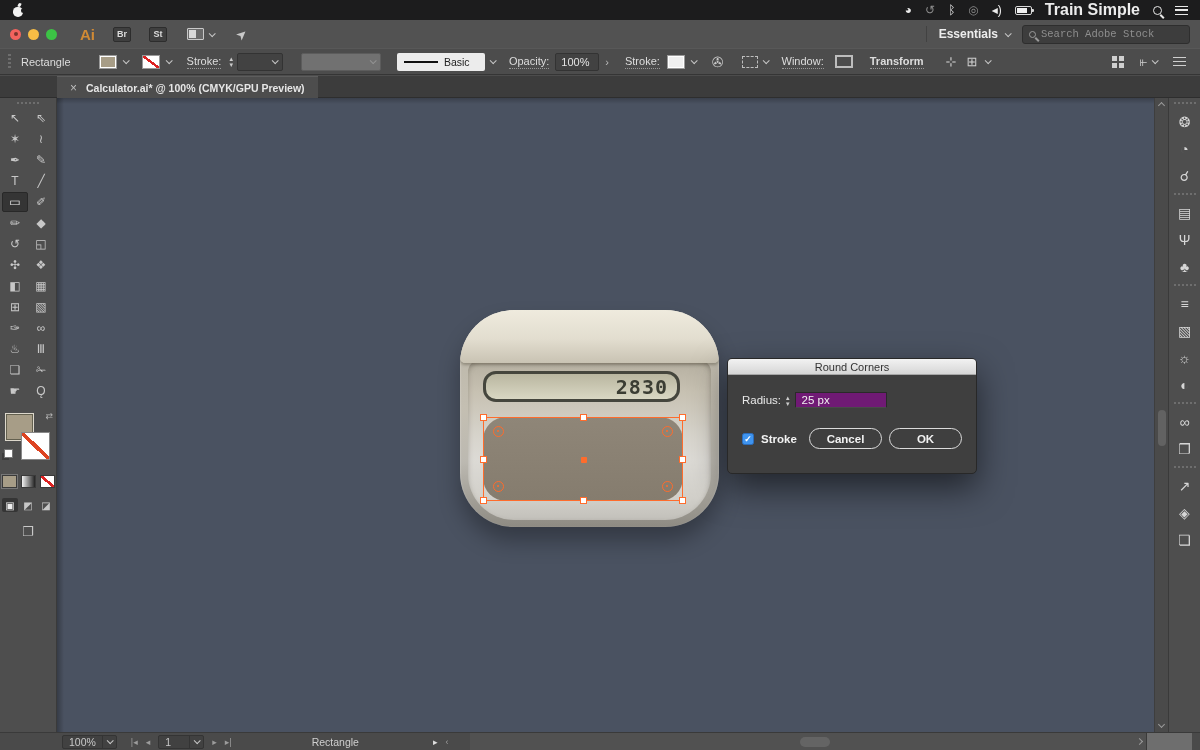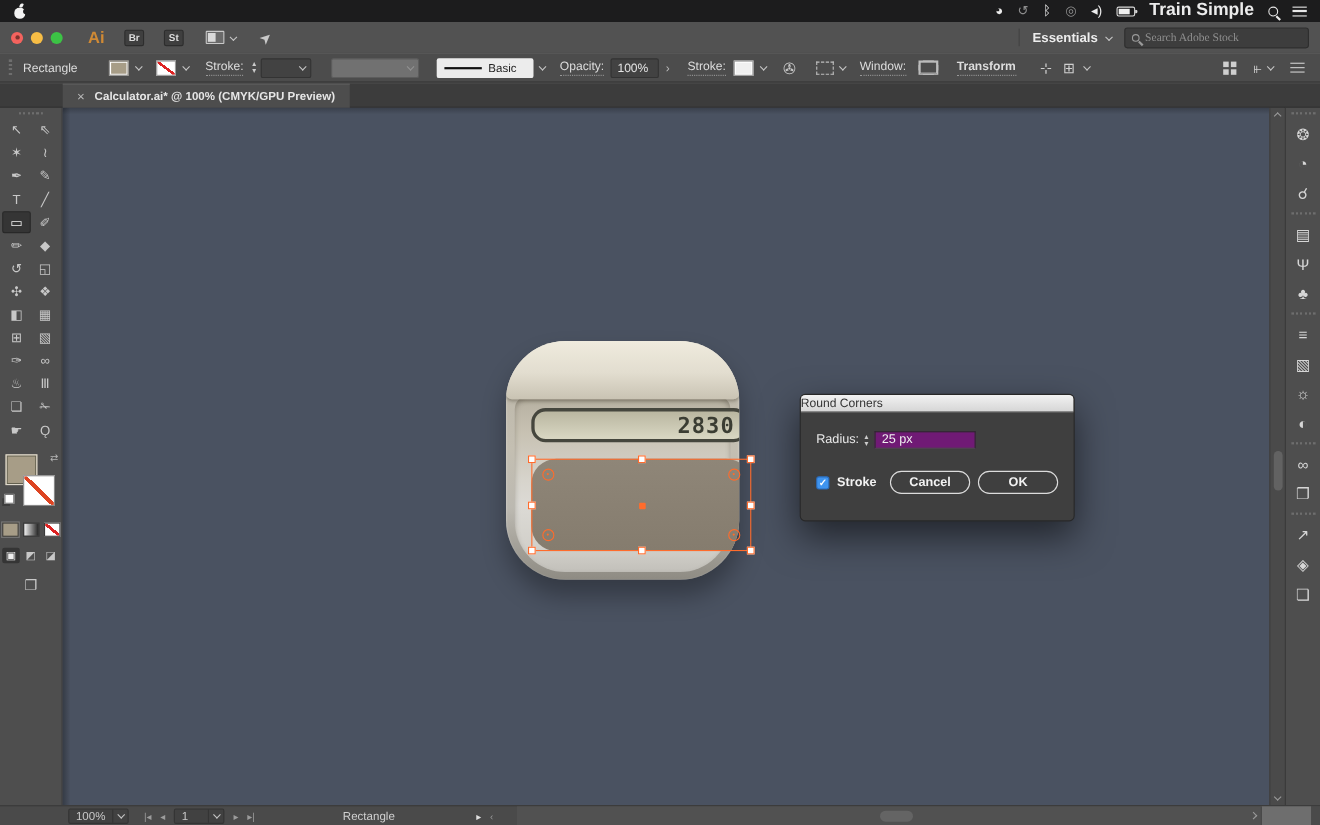--- a/index.html
+++ b/index.html
@@ -41,21 +41,21 @@
   .layoutglyph { width:17px; height:12px; border:1px solid #c9c9c9; border-radius:1px; position:relative; background:#6a6a6a; }
   .layoutglyph::before{ content:""; position:absolute; left:1px; top:1px; bottom:1px; width:7px; background:#d9d9d9; }
   .chv { display:inline-block; width:5px; height:5px; border-right:1.5px solid #c6c6c6; border-bottom:1.5px solid #c6c6c6; transform:rotate(45deg) translateY(-1px); }
   .plane { margin-left:22px; color:#c9c9c9; font-size:13px; transform:rotate(-42deg); }
   .appbar-right { margin-left:auto; display:flex; align-items:center; gap:12px; }
   .vsep { width:1px; height:16px; background:#424242; }
   .workspace { font-size:12px; font-weight:bold; color:#ededed; display:flex; gap:7px; align-items:center; }
   .stocksearch { width:168px; height:19px; background:#3d3d3d; border:1px solid #2e2e2e; border-radius:3px;
                  display:flex; align-items:center; padding:0 6px; gap:5px; }
   .stocksearch .mag{ width:7px; height:7px; border-color:#9a9a9a; } .stocksearch .mag::after{ background:#9a9a9a; left:5.5px; top:5.5px;}
-  .stocksearch input { background:transparent; border:none; outline:none; color:#cfcfcf; font-size:10.5px; width:130px; font-family:Liberation Serif, serif;}
+  .stocksearch input { background:transparent; border:none; outline:none; color:#cfcfcf; font-size:10.5px; width:130px; font-family:Liberation Mono, monospace;}
   .stocksearch input::placeholder { color:#8e8e8e; }
 
   
   .controlbar { position:absolute; left:0; top:48px; width:1200px; height:27px; background:#4c4c4c;
                 border-top:1px solid #585858; border-bottom:1px solid #353535;
                 display:flex; align-items:center; color:#ddd; font-size:11px; padding:0 8px; }
   .ctl-label { border-bottom:1px dotted #999; line-height:13px; }
   .swatch { width:18px; height:14px; border:1px solid #9a9a9a; box-shadow:inset 0 0 0 1px #fff; }
   .swatch.none { background:#fff; position:relative; overflow:hidden; }
   .swatch.none::after{ content:""; position:absolute; inset:0; background:linear-gradient(to top right, transparent 44%, #d22 44%, #d22 56%, transparent 56%); }
@@ -104,21 +104,21 @@
   .mode { width:16px; height:14px; display:flex; align-items:center; justify-content:center; color:#c8c8c8; font-size:10px; border-radius:2px; }
   .mode.sel { background:#353535; color:#eee; }
   .screenmode { margin-top:12px; text-align:center; color:#c8c8c8; font-size:13px; }
 
   
   .canvas { position:absolute; left:57px; top:98px; width:1097px; height:634px; background:#4a5261; overflow:hidden; }
   .canvas::before { content:""; position:absolute; left:0; top:0; bottom:0; width:7px; background:linear-gradient(90deg,rgba(0,0,0,.28),transparent); }
   .canvas::after { content:""; position:absolute; left:0; top:0; right:0; height:6px; background:linear-gradient(rgba(0,0,0,.22),transparent); }
 
   
-  .calc { position:absolute; left:403px; top:212px; width:212px; height:217px; border-radius:54px;
+  .calc { position:absolute; left:403px; top:212px; width:259px; height:217px; border-radius:54px;
           background:linear-gradient(180deg,#b9b4a6 0%,#c4bfb2 45%,#bcb9b1 70%,#8e8b83 100%);
           box-shadow:0 14px 22px rgba(0,0,0,.30), inset 0 1px 2px rgba(255,255,255,.55); overflow:hidden;padding-left:48px; }
   .calc-face { position:absolute; left:8px; right:8px; top:50px; bottom:7px; border-radius:12px 12px 46px 46px;
           background:linear-gradient(180deg,#b5afa0 0%,#c7c1b2 20%,#d7d4cc 48%,#dcdad5 62%,#d2d0ca 86%,#c2c0ba 100%);
           box-shadow:inset 0 3px 5px rgba(75,70,56,.35); }
   .calc-cap { position:absolute; left:0; right:0; top:0; height:53px; border-radius:54px 54px 6px 6px;
           background:linear-gradient(180deg,#efebde 0%,#e2ddcf 55%,#c9c3b3 100%);
           box-shadow:0 2px 3px rgba(90,84,68,.45); }
   .lcd { position:absolute; left:23px; top:61px; width:197px; height:31px; border-radius:13px;
          border:3px solid #45463d; background:linear-gradient(180deg,#b9b6a0,#d9d7c3);
@@ -135,21 +135,21 @@
   .h-bl{left:-4px;bottom:-4px;} .h-bm{left:96px;bottom:-4px;} .h-br{right:-4px;bottom:-4px;}
   .cwidget { position:absolute; width:11px; height:11px; border:1.5px solid #ff6c2c; border-radius:50%; }
   .cwidget::after { content:""; position:absolute; left:3px; top:3px; width:2px; height:2px; border-radius:50%; background:#ff6c2c; }
   .cw-tl{left:9px;top:8px;} .cw-tr{right:9px;top:8px;} .cw-bl{left:9px;bottom:8px;} .cw-br{right:9px;bottom:8px;}
   .centerpt { position:absolute; left:97px; top:39px; width:6px; height:6px; background:#ff6c2c; border-radius:1px; }
 
   
   .dialog { position:absolute; left:670px; top:260px; width:250px; height:116px; background:#3f3f3f;
             border:1px solid #282828; border-radius:5px; box-shadow:0 14px 34px rgba(0,0,0,.55); }
   .dlg-title { height:16px; border-radius:4px 4px 0 0; background:linear-gradient(#f2f2f2,#d6d6d6);
-               border-bottom:1px solid #a6a6a6; color:#333; font-size:11px; line-height:16px; }
+               border-bottom:1px solid #a6a6a6; color:#333; font-size:11px; text-align:center; line-height:16px; }
   .dlg-row1 { position:absolute; left:14px; top:33px; display:flex; align-items:center; gap:5px; color:#e8e8e8; font-size:11.5px; }
   .dlg-field { width:92px; height:16px; background:#701a75; border:1px solid #2a2a2a; border-bottom-color:#4a4a4a; }
   .dlg-field input { width:100%; height:100%; background:transparent; border:none; outline:none; color:#f0f0f0;
                      font-size:11.5px; padding:0 6px; font-family:"Liberation Sans",sans-serif; }
   .dlg-row2 { position:absolute; left:14px; right:14px; top:69px; display:flex; align-items:center; }
   .checkbox { width:12px; height:12px; border-radius:2.5px; background:#3f94ef; border:1px solid #2b6dbd;
               color:#fff; font-size:9px; line-height:11px; text-align:center; font-weight:bold; }
   .cb-label { margin-left:7px; color:#f2f2f2; font-size:11.5px; font-weight:bold; }
   .pillbtn { height:21px; width:73px; border:1.5px solid #dcdcdc; border-radius:11px; color:#f2f2f2;
              font-size:11.5px; font-weight:bold; display:flex; align-items:center; justify-content:center; background:transparent; }

